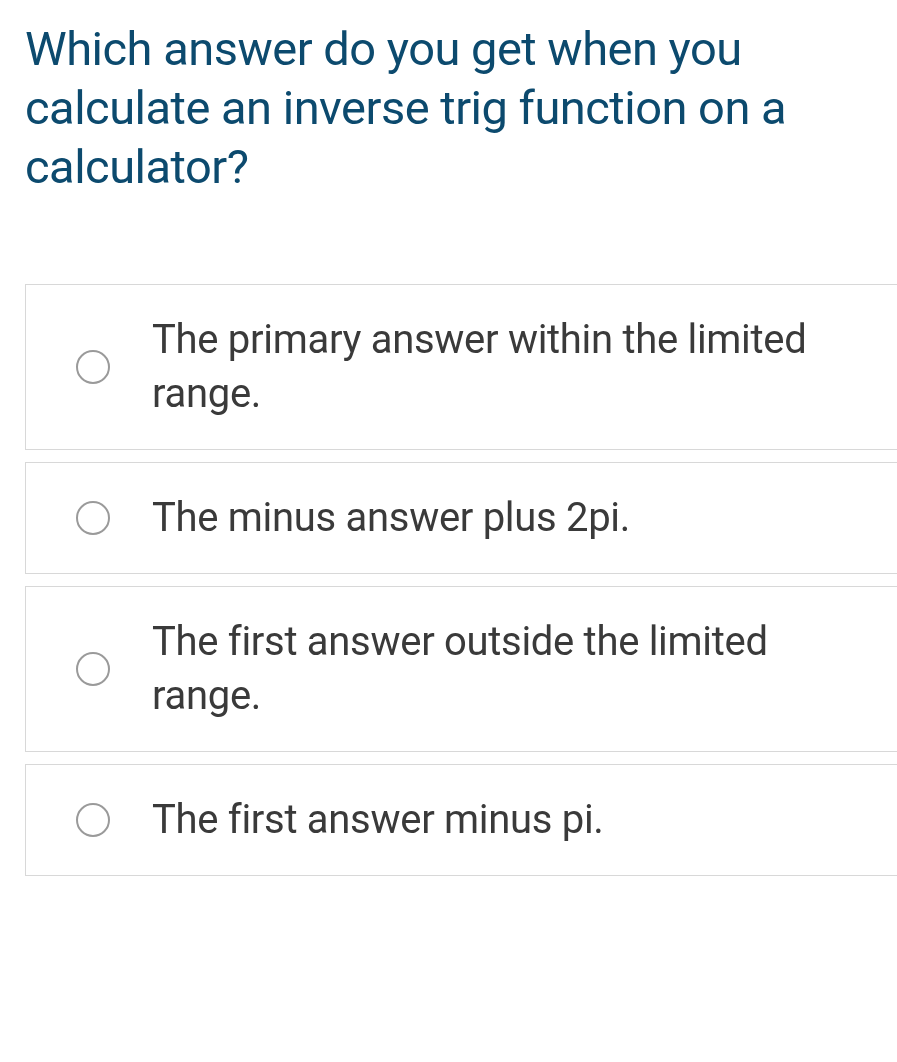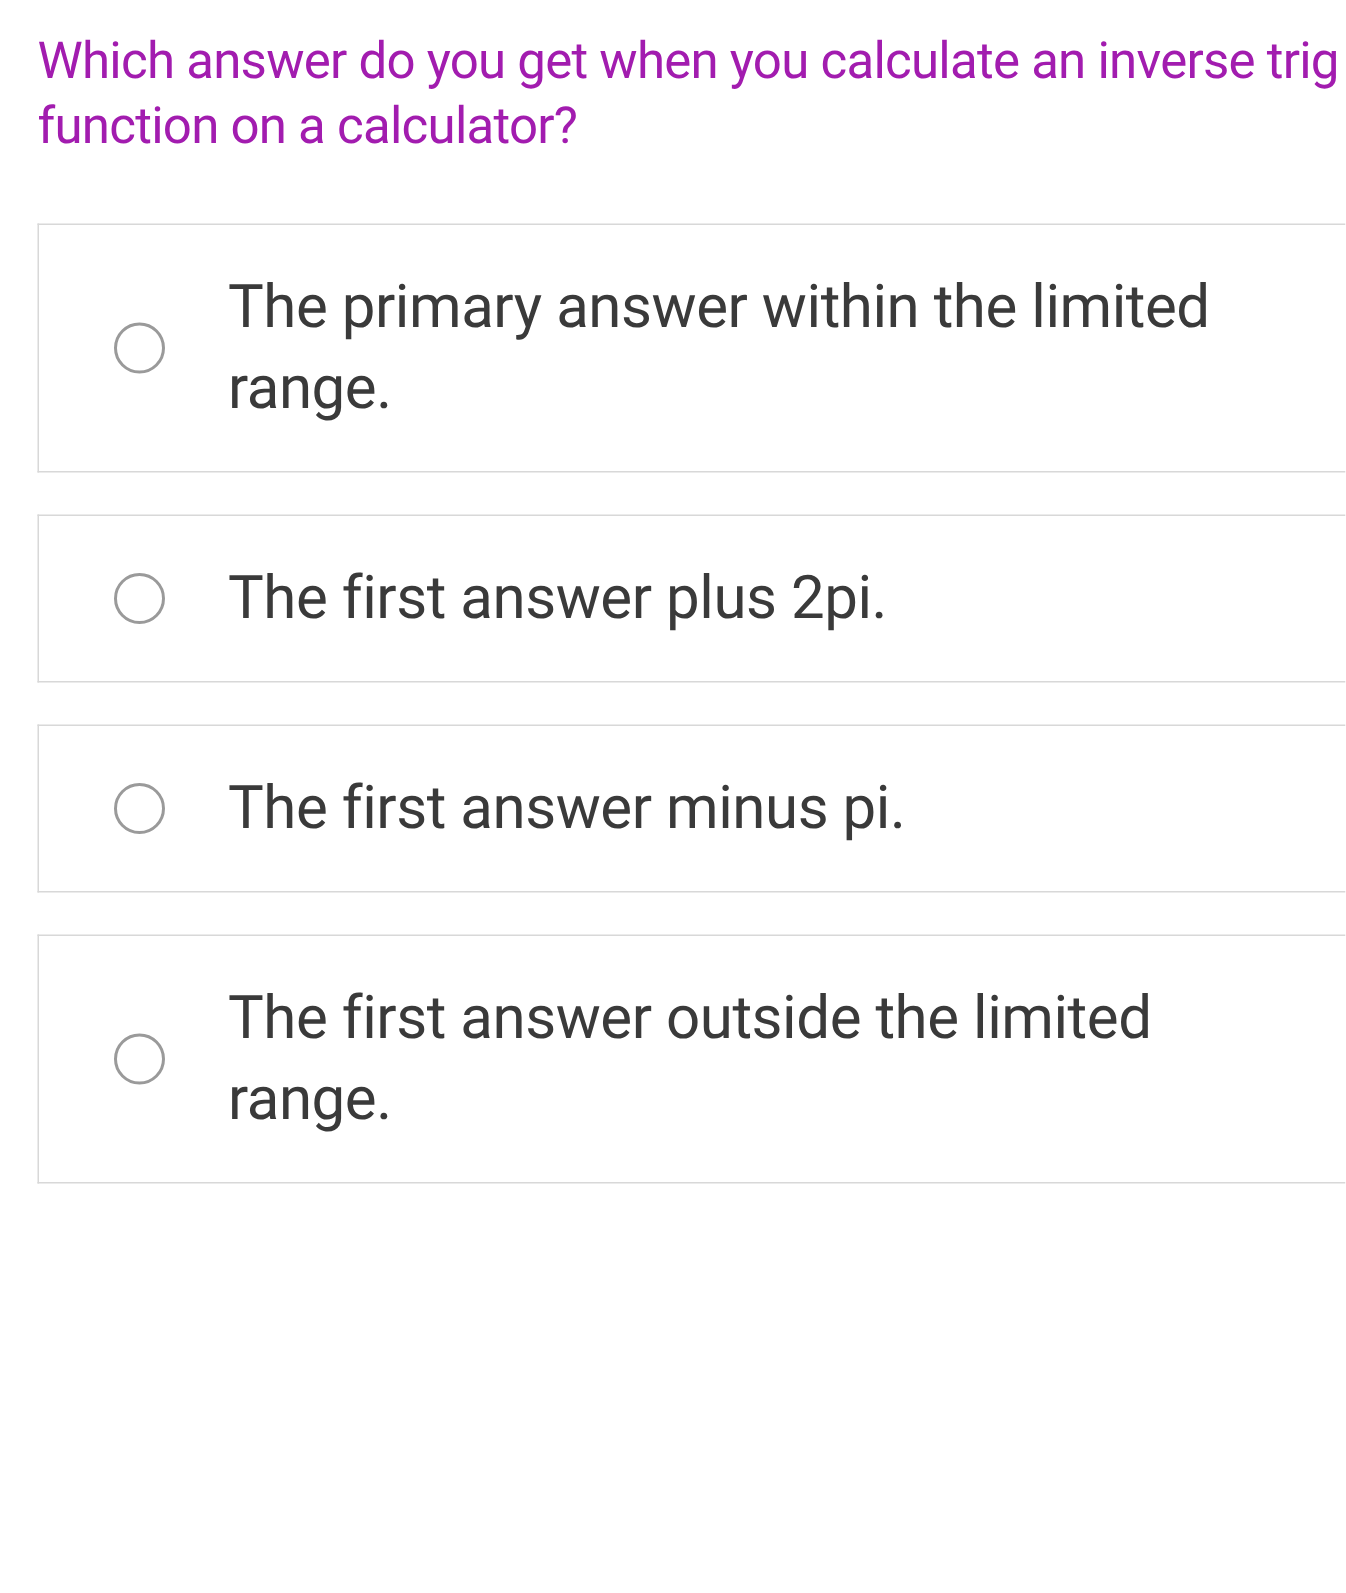--- a/index.html
+++ b/index.html
@@ -12,31 +12,31 @@
       background: #ffffff;
       width: 897px;
       height: 1062px;
       overflow: hidden;
       color: #333333;
     }
     .container {
       padding: 20px 0 0 25px;
     }
     .question-text {
-      font-size: 34px;
+      font-size: 47px;
       font-weight: 400;
-      color: #a21caf;
+      color: #0c4a6e;
       line-height: 1.25;
-      margin-bottom: 44px;
+      margin-bottom: 88px;
       letter-spacing: -0.5px;
     }
     .options {
       display: flex;
       flex-direction: column;
-      gap: 28px;
+      gap: 12px;
     }
     .option-row {
       display: flex;
       align-items: center;
       border: 1px solid #d8d8d8;
       border-right: none;
       padding: 28px 20px 28px 50px;
       min-height: 100px;
       cursor: pointer;
     }
@@ -68,28 +68,28 @@
 
   <div class="options">
 
     <label class="option-row tall">
       <span class="radio-circle"></span>
       <span class="option-label">The primary answer within the limited range.</span>
     </label>
 
     <label class="option-row">
       <span class="radio-circle"></span>
-      <span class="option-label">The first answer plus 2pi.</span>
+      <span class="option-label">The minus answer plus 2pi.</span>
+    </label>
+
+    <label class="option-row tall">
+      <span class="radio-circle"></span>
+      <span class="option-label">The first answer outside the limited range.</span>
     </label>
 
     <label class="option-row">
       <span class="radio-circle"></span>
       <span class="option-label">The first answer minus pi.</span>
     </label>
 
-    <label class="option-row tall">
-      <span class="radio-circle"></span>
-      <span class="option-label">The first answer outside the limited range.</span>
-    </label>
-
 
   </div>
 </div>
 
 </body></html>

